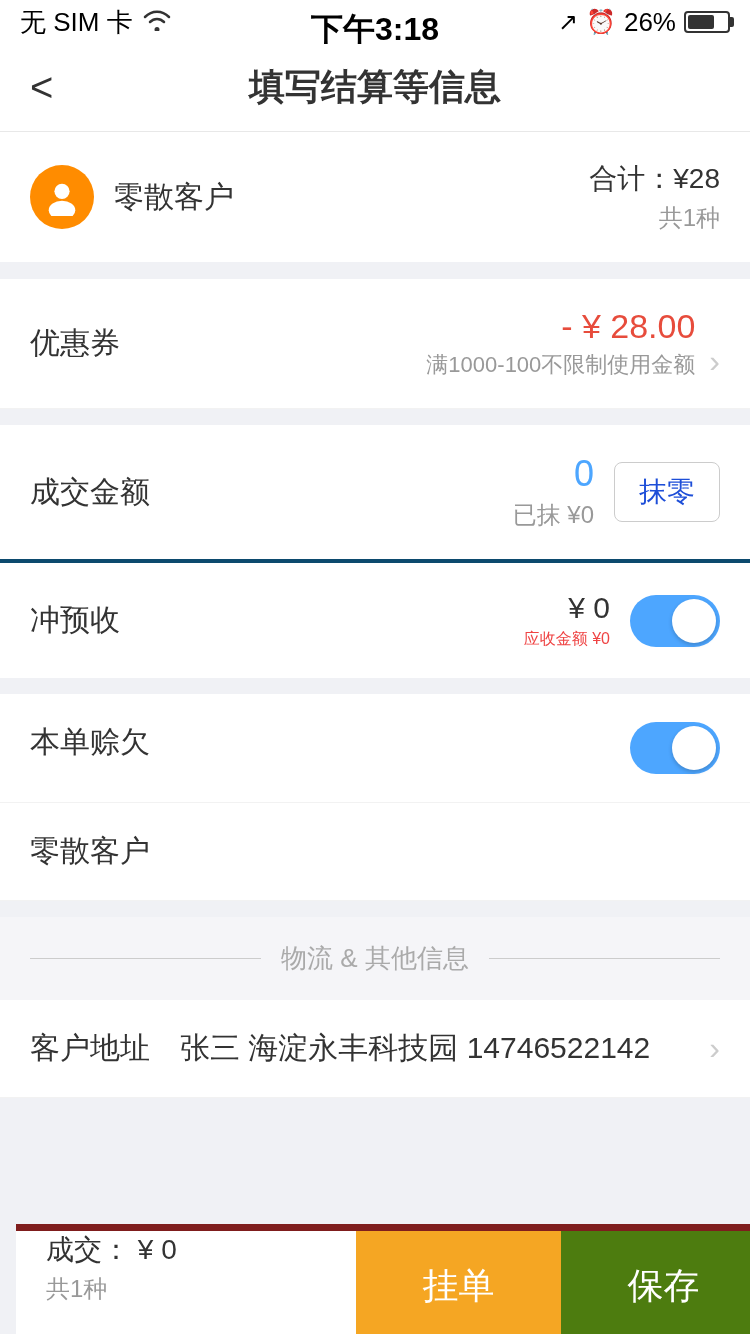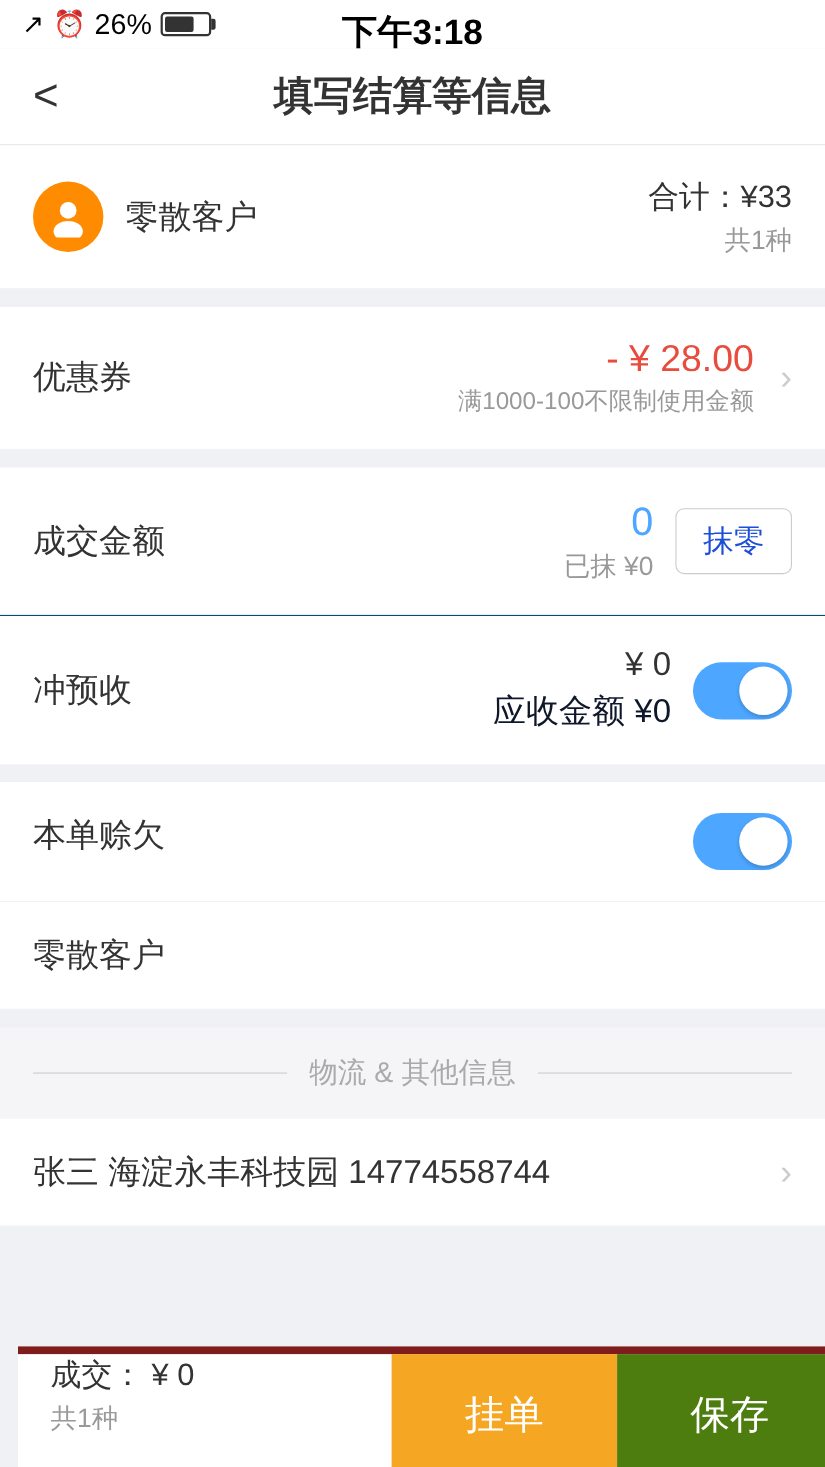--- a/index.html
+++ b/index.html
@@ -167,22 +167,22 @@
     .coupon-row {
       background: #fff;
       padding: 28px 30px;
       display: flex;
       align-items: center;
       justify-content: space-between;
       border-bottom: 1px solid #f2f2f2;
     }
     .coupon-right {
       display: flex;
-      align-items: center;
-      gap: 24px;
+      align-items: flex-end;
+      gap: 14px;
     }
     .coupon-info {
       text-align: right;
     }
     .coupon-discount {
       font-size: 34px;
       color: #e74c3c;
       font-weight: 500;
     }
     .coupon-desc {
@@ -191,21 +191,21 @@
       margin-top: 4px;
     }
 
     
     .amount-row {
       background: #fff;
       padding: 28px 30px;
       display: flex;
       align-items: center;
       justify-content: space-between;
-      border-bottom: 1px solid #0c4a6e;
+      border-bottom: 4px solid #0c4a6e;
     }
     .amount-right {
       display: flex;
       align-items: center;
       gap: 20px;
     }
     .amount-value-wrap {
       text-align: right;
     }
     .amount-value {
@@ -243,22 +243,22 @@
     }
     .prepay-info {
       text-align: right;
     }
     .prepay-value {
       font-size: 30px;
       color: #333;
       font-weight: 500;
     }
     .prepay-sub {
-      font-size: 30px;
-      color: #0f172a;
+      font-size: 16px;
+      color: #ef4444;
       margin-top: 4px;
     }
 
     
     .toggle {
       width: 90px;
       height: 52px;
       border-radius: 26px;
       background: #4da6ff;
       position: relative;
@@ -391,20 +391,30 @@
       background: #f5a623;
     }
     .btn-save {
       background: #4d7c0f;
     }
   </style>
 </head>
 <body>
 
 <div class="status-bar">
+  <div class="status-left">
+    <span>无 SIM 卡</span>
+    <span>
+      <svg width="28" height="22" viewBox="0 0 28 22" fill="none">
+        <path d="M14 18a2.5 2.5 0 110 5 2.5 2.5 0 010-5z" fill="#333"></path>
+        <path d="M7 13c1.9-1.9 4.4-3 7-3s5.1 1.1 7 3" stroke="#333" stroke-width="2.5" fill="none" stroke-linecap="round"></path>
+        <path d="M2 8c3.2-3.2 7.7-5.2 12-5.2s8.8 2 12 5.2" stroke="#333" stroke-width="2.5" fill="none" stroke-linecap="round"></path>
+      </svg>
+    </span>
+  </div>
   <span class="status-center">下午3:18</span>
   <div class="status-right">
     <span style="font-size:24px;">↗</span>
     <span style="font-size:24px;">⏰</span>
     <span>26%</span>
     <div class="battery">
       <div class="battery-fill"></div>
     </div>
   </div>
 </div>
@@ -420,21 +430,21 @@
     <div class="customer-left">
       <div class="customer-avatar">
         <svg viewBox="0 0 40 40">
           <circle cx="20" cy="14" r="8" fill="#fff"></circle>
           <ellipse cx="20" cy="34" rx="14" ry="10" fill="#fff"></ellipse>
         </svg>
       </div>
       <span class="customer-name">零散客户</span>
     </div>
     <div class="customer-right">
-      <div class="total-label">合计：¥33</div>
+      <div class="total-label">合计：¥28</div>
       <div class="total-count">共1种</div>
     </div>
   </div>
 
   <div class="section-divider"></div>
 
   <div class="coupon-row">
     <span class="row-label">优惠券</span>
     <div class="coupon-right">
       <div class="coupon-info">
@@ -486,21 +496,22 @@
 
   <div class="section-divider"></div>
 
   <div class="logistics-divider">
     <div class="logistics-line"></div>
     <span class="logistics-text">物流 &amp; 其他信息</span>
     <div class="logistics-line"></div>
   </div>
 
   <div class="address-row">
-    <span class="address-value">张三 海淀永丰科技园 14774558744</span>
+    <span class="address-label">客户地址</span>
+    <span class="address-value">张三 海淀永丰科技园 14746522142</span>
     <span class="chevron-right">›</span>
   </div>
 
   <div class="bottom-fill"></div>
   <div style="height:110px;"></div>
 
 </div>
 
 <div class="bottom-bar">
   <div class="bottom-summary">

